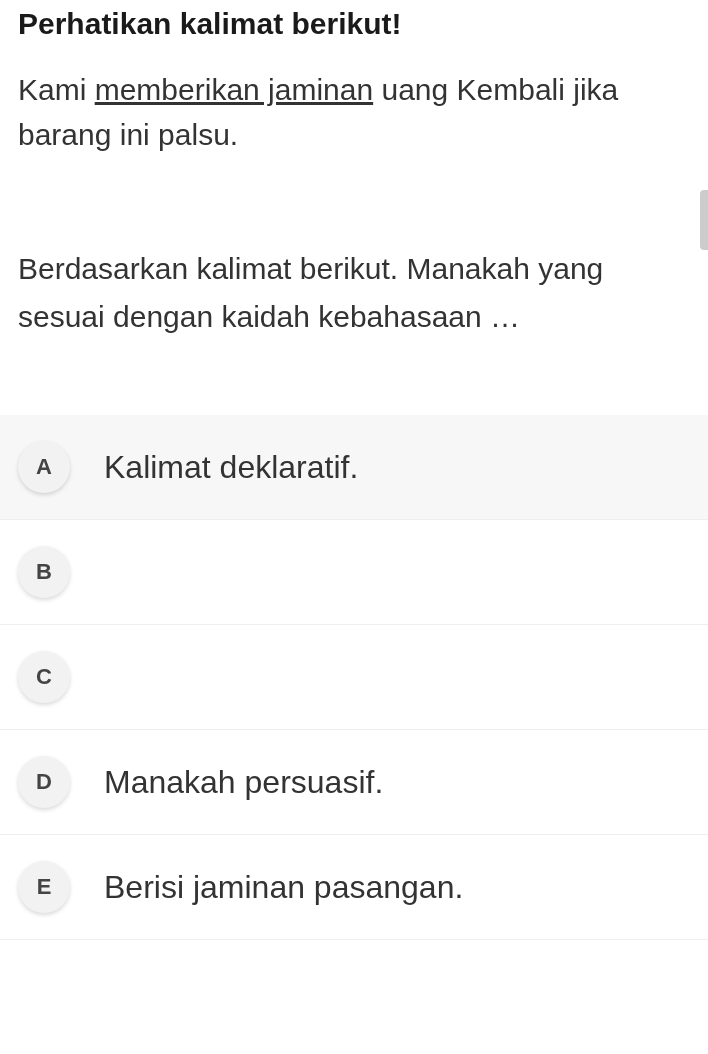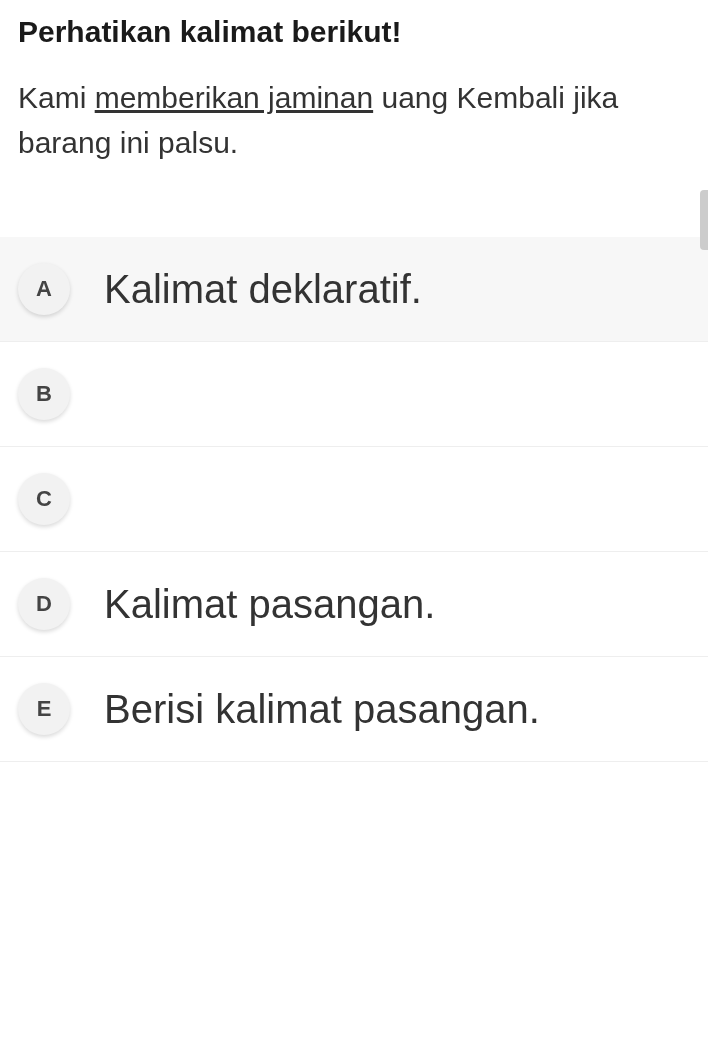--- a/index.html
+++ b/index.html
@@ -7,34 +7,34 @@
       padding: 0;
       box-sizing: border-box;
     }
     body {
       font-family: Arial, Helvetica, sans-serif;
       background: #ffffff;
       width: 708px;
       color: #333;
     }
     .content {
-      padding: 12px 18px;
+      padding: 4px 18px;
     }
     .heading {
       font-size: 30px;
       font-weight: bold;
       color: #1a1a1a;
       margin-bottom: 24px;
       line-height: 1.3;
     }
     .sentence {
       font-size: 30px;
       color: #333;
       line-height: 1.5;
-      margin-bottom: 60px;
+      margin-bottom: 88px;
     }
     .underlined {
       text-decoration: underline;
     }
     .question {
       font-size: 30px;
       color: #333;
       line-height: 1.6;
       margin-bottom: 70px;
     }
@@ -60,21 +60,21 @@
       display: flex;
       align-items: center;
       justify-content: center;
       font-size: 22px;
       font-weight: bold;
       color: #444;
       flex-shrink: 0;
       margin-right: 34px;
     }
     .option-text {
-      font-size: 40px;
+      font-size: 32px;
       color: #333;
     }
     .scroll-hint {
       position: absolute;
       right: 0;
       top: 190px;
       width: 8px;
       height: 60px;
       background: #ccc;
       border-radius: 4px 0 0 4px;
@@ -83,36 +83,37 @@
 </head>
 <body>
 
 <div class="content">
   <div class="heading">Perhatikan kalimat berikut!</div>
 
   <div class="sentence">
     <span>Kami </span><span class="underlined">memberikan jaminan</span><span> uang Kembali jika barang ini palsu.</span>
   </div>
 
+  <div class="question">Berdasarkan kalimat berikut. Manakah yang sesuai dengan kaidah kebahasaan …</div>
 </div>
 
 <div class="scroll-hint"></div>
 
 <div class="options">
   <div class="option">
     <div class="option-letter">A</div>
     <div class="option-text">Kalimat deklaratif.</div>
   </div>
   <div class="option">
     <div class="option-letter">B</div>
   </div>
   <div class="option">
     <div class="option-letter">C</div>
   </div>
   <div class="option">
     <div class="option-letter">D</div>
-    <div class="option-text">Kalimat pasangan.</div>
+    <div class="option-text">Manakah persuasif.</div>
   </div>
   <div class="option">
     <div class="option-letter">E</div>
-    <div class="option-text">Berisi kalimat pasangan.</div>
+    <div class="option-text">Berisi jaminan pasangan.</div>
   </div>
 </div>
 
 </body></html>

